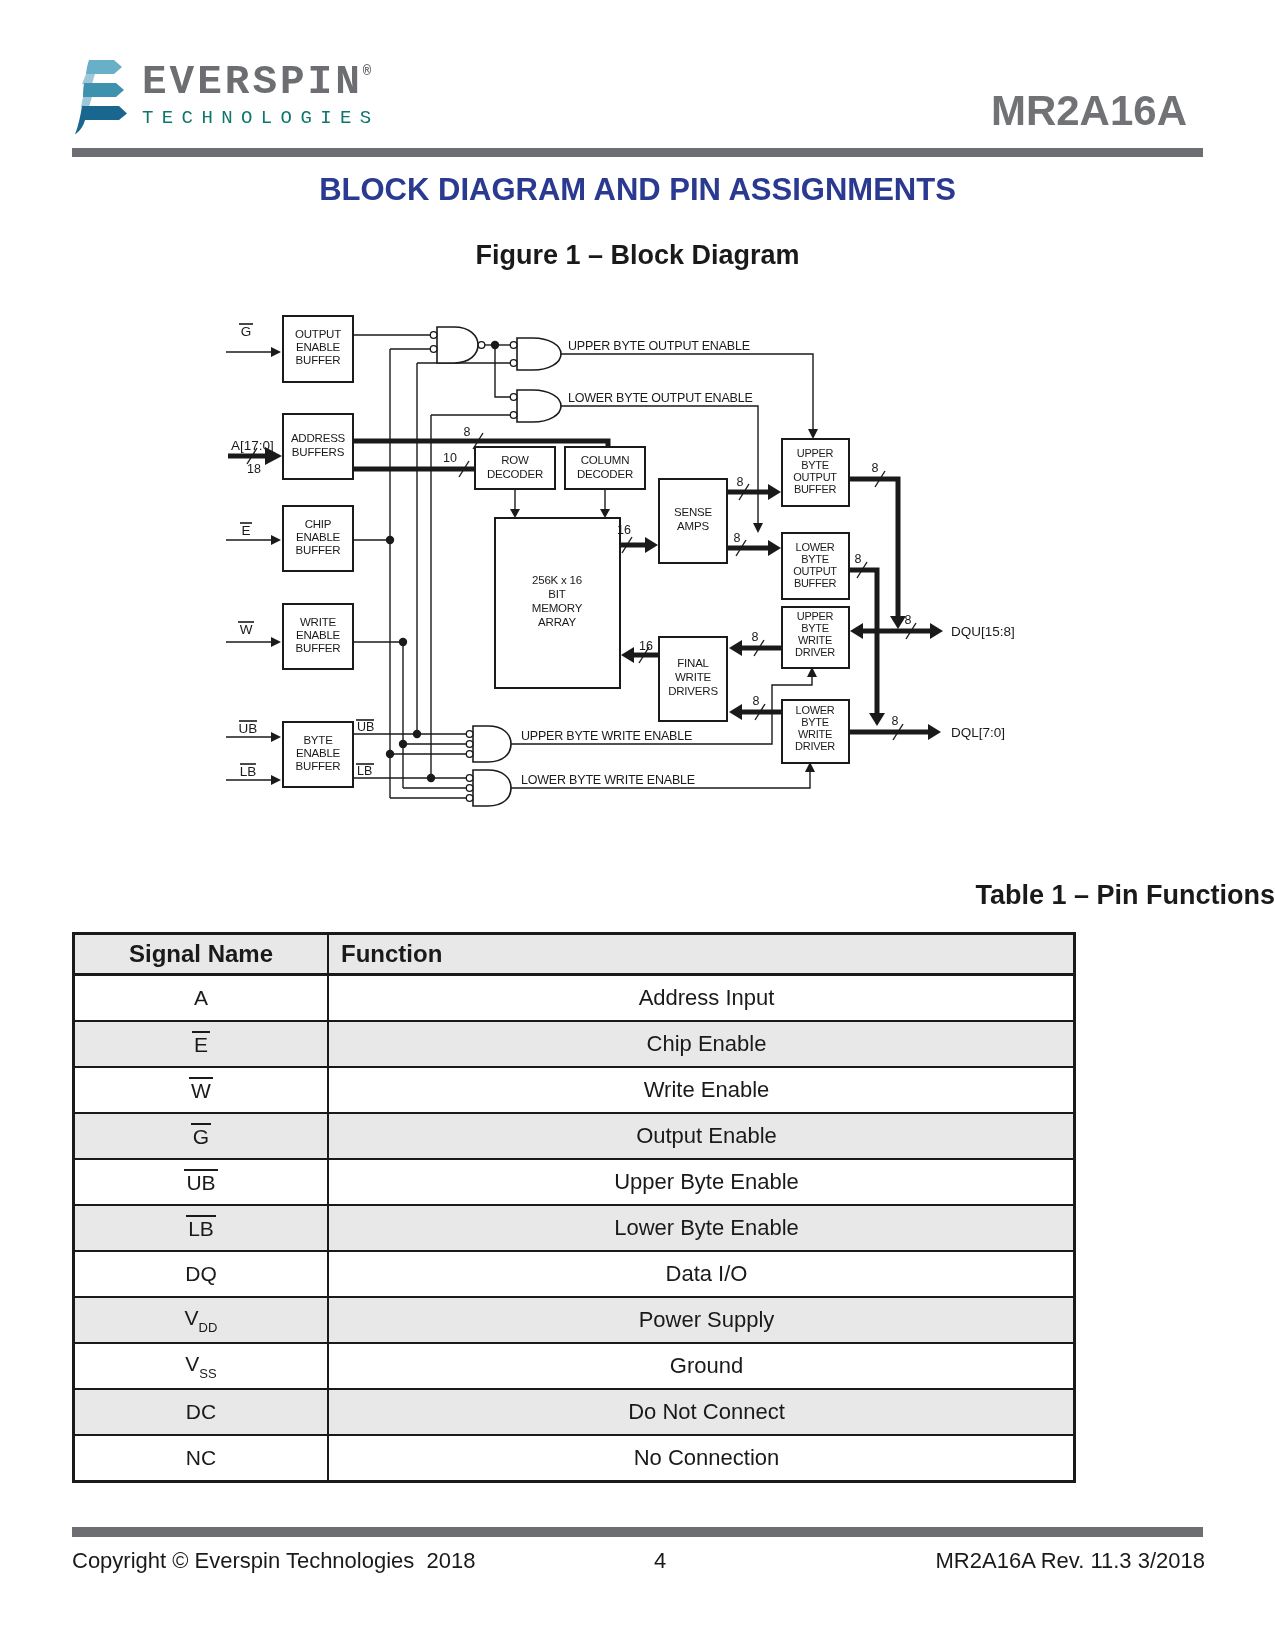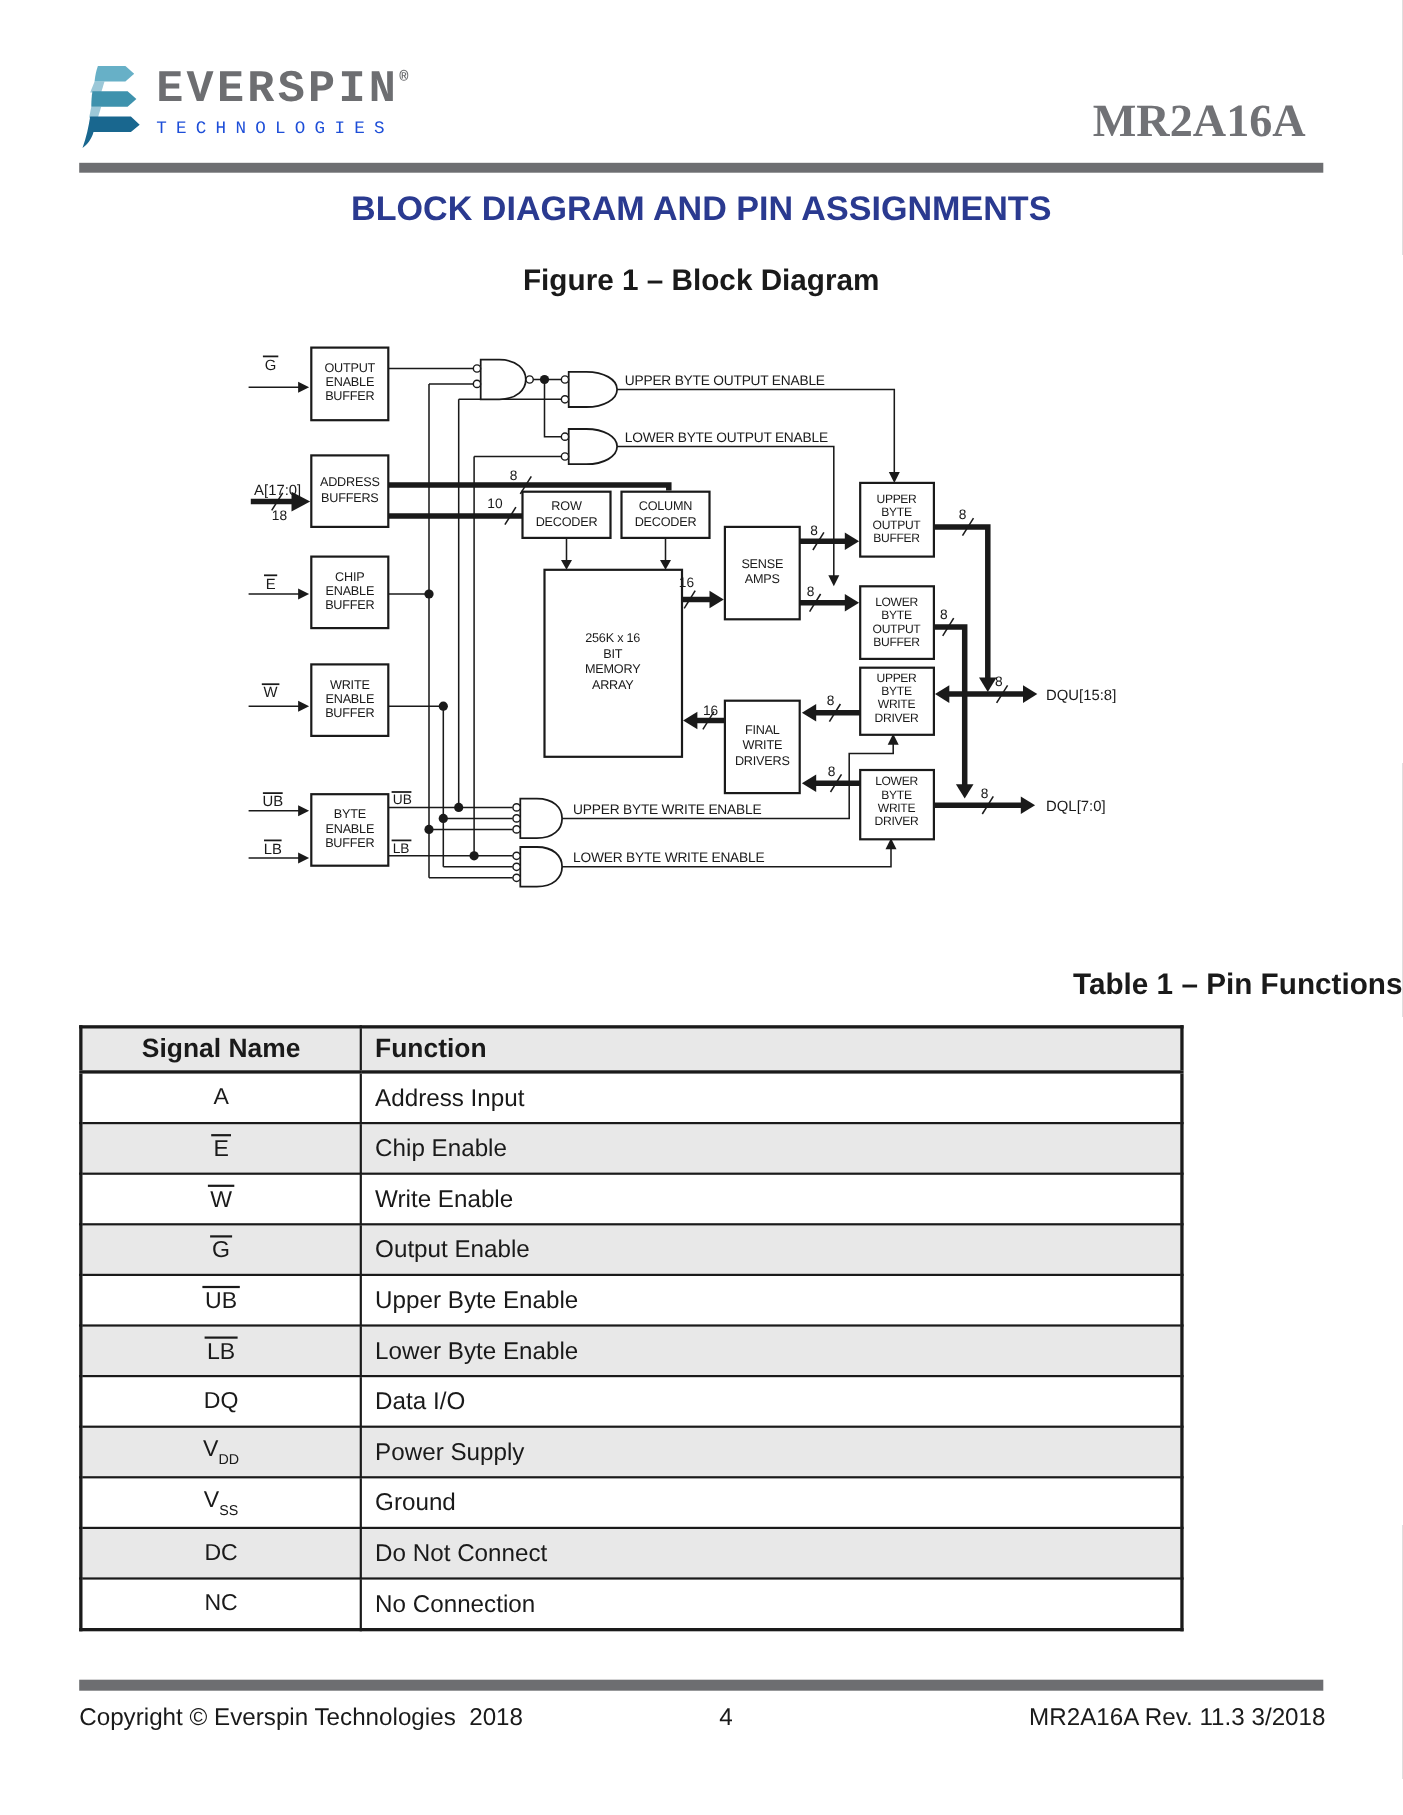--- a/index.html
+++ b/index.html
@@ -3,22 +3,22 @@
 <meta charset="utf-8">
 <style>
   html,body{margin:0;padding:0;background:#c8c8c8;}
   .page{position:relative;width:1275px;height:1650px;background:#ffffff;margin:0 auto;
         font-family:"Liberation Sans",sans-serif;color:#1a1a1a;overflow:hidden;}
   
   .logo-icon{position:absolute;left:74px;top:56px;width:64px;height:84px;}
   .logo-text{position:absolute;left:142px;top:62px;font-family:Liberation Mono, monospace;}
   .logo-name{font-size:41px;font-weight:bold;letter-spacing:3px;color:#6d6e71;line-height:1;}
   .logo-reg{font-size:14px;font-weight:bold;color:#6d6e71;vertical-align:18px;letter-spacing:0;}
-  .logo-sub{font-size:16px;letter-spacing:8.4px;color:#1d4ed8;margin-top:6px;line-height:1;}
-  .product-title{position:absolute;top:90px;right:88px;font-size:42px;font-weight:bold;color:#717276;line-height:1;font-family:Liberation Serif, serif;}
+  .logo-sub{font-size:19px;letter-spacing:8.4px;color:#0f766e;margin-top:6px;line-height:1;}
+  .product-title{position:absolute;top:90px;right:88px;font-size:42px;font-weight:bold;color:#717276;line-height:1;}
   .rule{position:absolute;left:72px;width:1131px;background:#6d6e71;}
   .rule.top{top:148px;height:9px;}
   .rule.bottom{top:1527px;height:10px;}
   
   .section-heading{position:absolute;left:0;top:172px;width:1275px;text-align:center;
         font-size:31px;font-weight:bold;color:#2a3a90;letter-spacing:0;}
   .figure-caption{position:absolute;left:0;top:240px;width:1275px;text-align:center;
         font-size:27px;font-weight:bold;color:#1a1a1a;}
   .table-caption{position:absolute;left:0;top:880px;width:1275px;text-align:right;
         font-size:27px;font-weight:bold;color:#1a1a1a;}
@@ -42,21 +42,21 @@
   .slash{stroke:#1a1a1a;stroke-width:1.4;}
   
   table.pin-table{position:absolute;left:72px;top:932px;width:1004px;border-collapse:collapse;
         table-layout:fixed;}
   table.pin-table th,table.pin-table td{border:2px solid #1a1a1a;}
   table.pin-table{border:3px solid #1a1a1a;}
   table.pin-table th{height:36px;background:#e8e8e8;font-size:24px;border-bottom:3px solid #1a1a1a;}
   th.h-sig{width:250px;text-align:center;}
   th.h-fn{text-align:left;padding-left:12px;margin-left:36px;}
   td.sig{height:42px;text-align:center;font-size:21px;}
-  td.fn{font-size:22px;text-align:left;padding-left:12px;}
+  td.fn{font-size:22px;text-align:center;padding-left:12px;}
   tr.alt td{background:#e8e8e8;}
   .bar{display:inline-block;border-top:2px solid #1a1a1a;padding:1px 2px 0 2px;line-height:1.05;}
   td.sig sub{font-size:13px;vertical-align:-7px;letter-spacing:0;}
   
   .footer-text{position:absolute;top:1548px;font-size:22px;color:#1a1a1a;white-space:pre;}
   .footer-copy{left:72px;}
   .footer-page{left:0;width:1320px;text-align:center;}
   .footer-rev{right:70px;}
 </style>
 </head>

